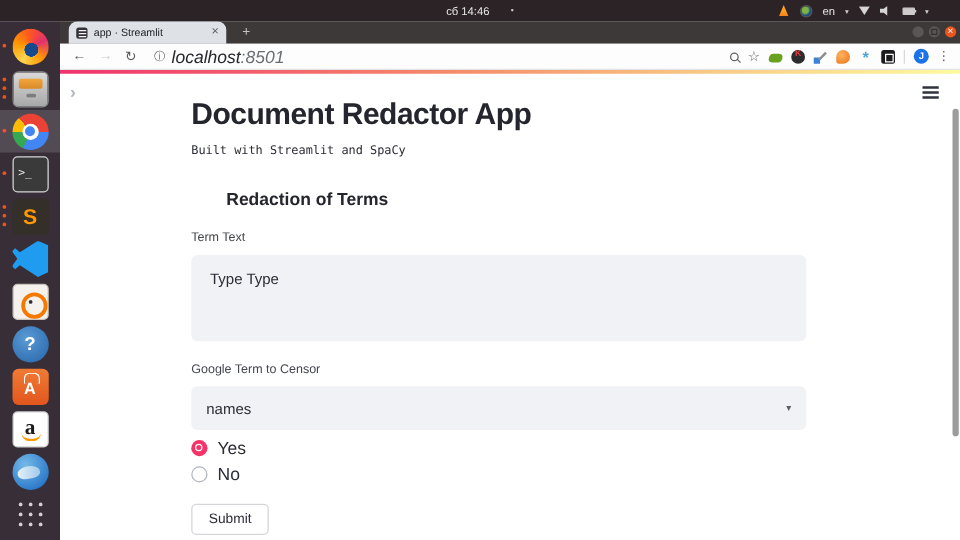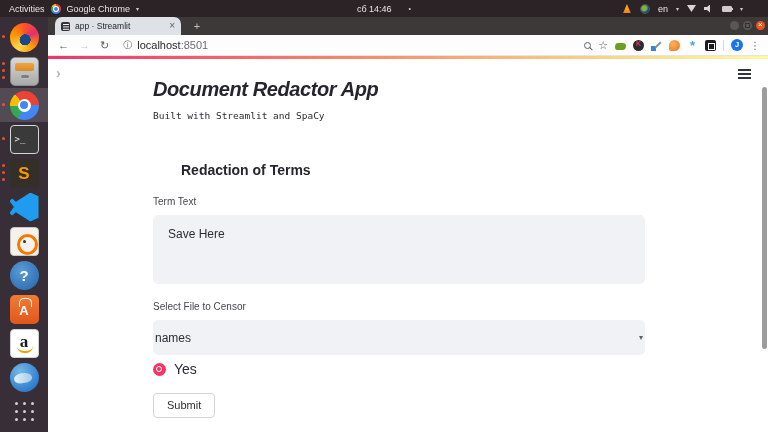--- a/index.html
+++ b/index.html
@@ -89,21 +89,21 @@
   .wbtn { width:9px; height:9px; border-radius:50%; background:#5a5654; }
   .wbtn.max::after { content:""; display:block; width:3px; height:3px; border:1px solid #33302f; margin:2px auto; }
   .wbtn.close { background:#e9541f; position:relative; }
   .wbtn.close::after { content:"×"; position:absolute; left:2px; top:-1.5px; font-size:8px; color:#fff; }
 
   .toolbar { position:absolute; left:48px; top:35px; width:720px; height:21px; background:#fdfdfd;
              border-bottom:1px solid #e4e4e4; display:flex; align-items:center; font-size:10px; color:#55585c; z-index:30; }
   .nav-ico { margin-left:10px; font-size:11px; }
   .nav-ico.disabled { color:#c7cacd; }
   .url-info { margin-left:14px; font-size:9px; color:#5f6368; }
-  .url-text { margin-left:5px; font-size:11px; color:#26282b; }
+  .url-text { margin-left:5px; font-size:14px; color:#26282b;font-style:italic; }
   .url-port { color:#6a6e73; }
   .tb-icons { margin-left:auto; display:flex; align-items:center; gap:7px; padding-right:8px; }
   .zoom-glass { width:7px; height:7px; border:1.2px solid #5f6368; border-radius:50%; position:relative; }
   .zoom-glass::after { content:""; position:absolute; right:-2.5px; bottom:-2px; width:3.5px; height:1.2px;
      background:#5f6368; transform:rotate(45deg); }
   .star { font-size:11px; color:#5f6368; }
   .ext { width:11px; height:11px; position:relative; flex:none; }
   .ext-worm { background:#69a01e; border-radius:5px 5px 5px 5px / 7px 4px 7px 4px; height:7px; margin-top:2px; }
   .ext-k { background:#2b2b30; border-radius:50%; }
   .ext-k::after { content:"K"; position:absolute; left:3px; top:0.5px; font-size:7px; font-weight:bold; color:#e03c3c; }
@@ -122,51 +122,45 @@
   
   .page { position:absolute; left:48px; top:56px; width:720px; height:376px; background:#ffffff; z-index:10; }
   .decoration { position:absolute; left:0; top:0; width:720px; height:3px;
      background:linear-gradient(90deg, #f0336e 0%, #f58e6a 45%, #f8c583 70%, #fdfa9e 100%); }
   .sb-chevron { position:absolute; left:8px; top:9px; color:#b2b7bf; font-size:14px; font-weight:bold; }
   .hamburger { position:absolute; right:17px; top:13px; width:13px; }
   .hamburger i { display:block; height:1.6px; background:#31333f; margin-bottom:2.6px; }
   .scrollthumb { position:absolute; right:1px; top:31px; width:5px; height:262px; background:#9c9c9c; border-radius:3px; }
 
   .main { position:absolute; left:105px; top:0; width:492px; }
-  .app-title { margin-top:22px; font-size:20px; font-weight:700; color:#24252d; letter-spacing:-0.4px;font-style:italic; }
+  .app-title { margin-top:22px; font-size:24px; font-weight:700; color:#24252d; letter-spacing:-0.4px; }
   .app-sub { margin-top:9px; font-family:"DejaVu Sans Mono", monospace; font-size:9.5px; color:#2b2c35; }
-  .section-h { margin-top:41px; font-size:14px; font-weight:700; color:#24252d;padding-left:28px; }
+  .section-h { margin-top:25px; font-size:14px; font-weight:700; color:#24252d;padding-left:28px; }
   .w-label { margin-top:18px; font-size:10px; color:#45474f; }
   .textarea { margin-top:8px; width:492px; height:69px; background:#f0f2f6; border-radius:5px;
               padding:12px 15px; font-size:12px; color:#2b2c35; }
   .label-select { margin-top:17px; }
   .selectbox { margin-top:8px; width:492px; height:35px; background:#f0f2f6; border-radius:5px;
-               display:flex; align-items:center; padding:0 2px; font-size:12px; color:#2b2c35; }
+               display:flex; align-items:center; padding:0 12px; font-size:12px; color:#2b2c35; }
   .select-caret { margin-left:auto; font-size:8px; color:#5b5e66; }
   .label-radio { margin-top:14px; }
   .radio-row { display:flex; align-items:center; gap:8px; margin-top:7px; height:14px; }
   .rb { width:13px; height:13px; border-radius:50%; flex:none; position:relative; }
   .rb.on { background:#f63366; }
   .rb.on::after { content:""; position:absolute; left:3px; top:3px; width:4px; height:4px;
      border:1.6px solid #fff; border-radius:50%; }
   .rb.off { background:#fff; border:1.2px solid #b3b6bf; }
   .radio-label { font-size:14px; color:#2b2c35; }
   .submit-btn { margin-top:17px; display:inline-block; background:#fff; border:1px solid #d4d5d9;
                 border-radius:4px; padding:5px 13px 6px; font-size:11px; color:#2b2c35; }
 </style>
 </head>
 <body>
 
 <div class="topbar">
-  <div class="tb-left">
-    <span>Activities</span>
-    <span class="chrome-mini"></span>
-    <span>Google Chrome</span>
-    <span class="caret-sm">▾</span>
-  </div>
   <div class="tb-center">
     <span>сб 14:46</span>
     <span class="clock-dot">•</span>
   </div>
   <div class="tb-right">
     <span class="vlc-cone"></span>
     <span class="globe-ico"></span>
     <span>en</span>
     <span class="caret-sm">▾</span>
     <span class="net-ico"></span>
@@ -280,28 +274,32 @@
       <i></i>
     </div>
   <div class="scrollthumb"></div>
 
   <div class="main">
     <div class="app-title">Document Redactor App</div>
     <div class="app-sub">Built with Streamlit and SpaCy</div>
     <div class="section-h">Redaction of Terms</div>
 
     <div class="w-label">Term Text</div>
-    <div class="textarea">Save Here</div>
-
-    <div class="w-label label-select">Select File to Censor</div>
+    <div class="textarea">Type Type</div>
+
+    <div class="w-label label-select">Google Term to Censor</div>
     <div class="selectbox">
       <span>names</span>
       <span class="select-caret">▾</span>
     </div>
 
     <div class="radio-row">
       <span class="rb on"></span>
       <span class="radio-label">Yes</span>
     </div>
+    <div class="radio-row">
+      <span class="rb off"></span>
+      <span class="radio-label">No</span>
+    </div>
 
     <div class="submit-btn">Submit</div>
   </div>
 </div>
 
 </body></html>

